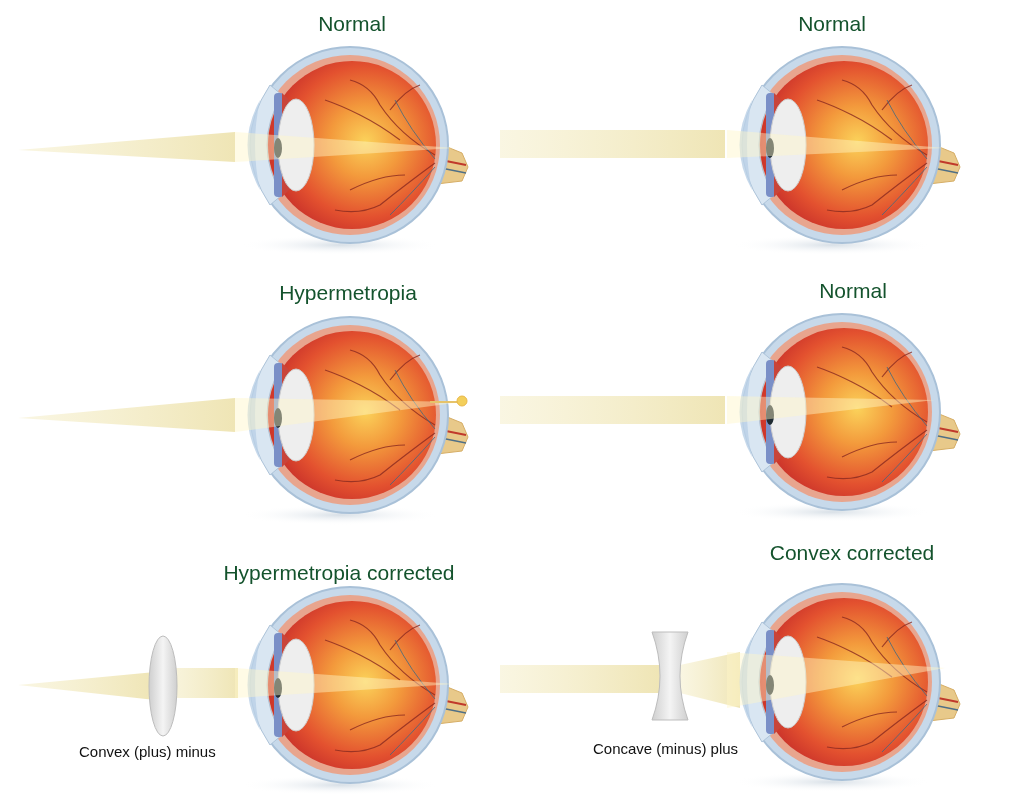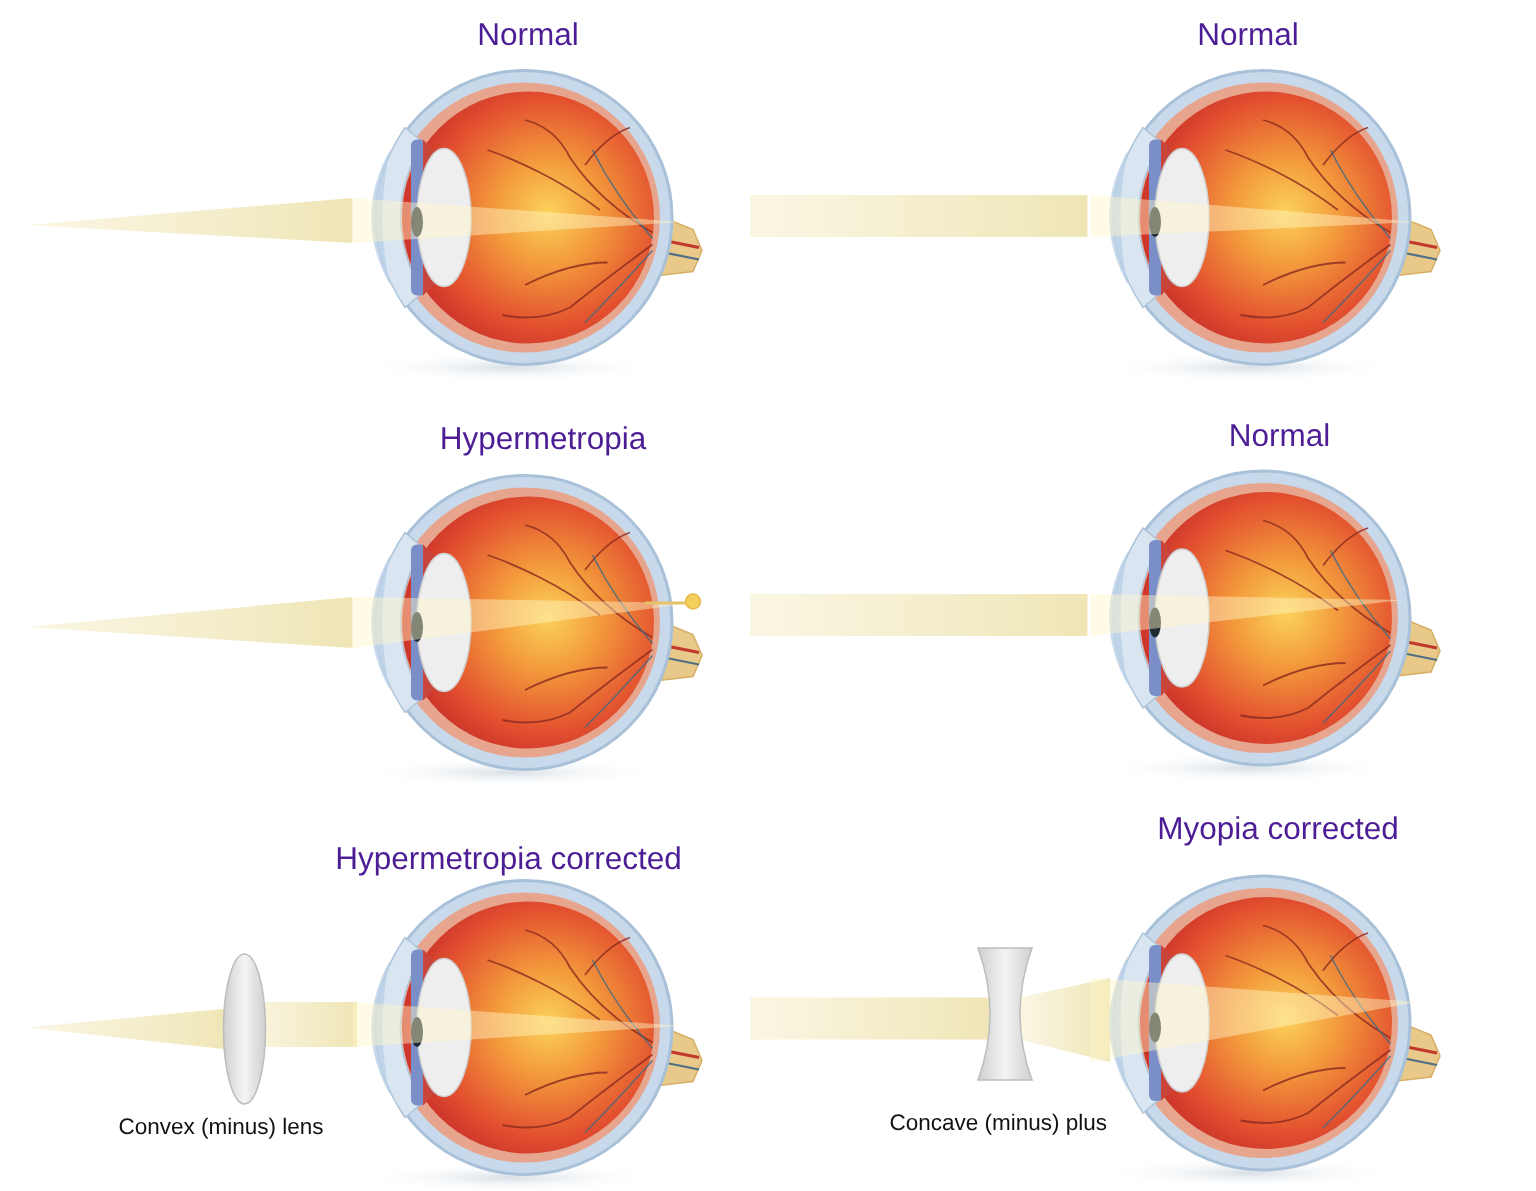--- a/index.html
+++ b/index.html
@@ -1,17 +1,17 @@
 <!DOCTYPE html>
 <html><head>
 <meta charset="utf-8">
 <style>
   html, body { margin:0; padding:0; background:#ffffff; }
   body { width:1024px; height:794px; position:relative; overflow:hidden; font-family:"Liberation Sans", "DejaVu Sans", sans-serif; }
-  .title { position:absolute; font-size:21px; color:#4c1d95; white-space:nowrap; transform:translateX(-50%); }
+  .title { position:absolute; font-size:21px; color:#14532d; white-space:nowrap; transform:translateX(-50%); }
   .caption { position:absolute; font-size:15px; color:#111; white-space:nowrap; }
   svg.scene { position:absolute; left:0; top:0; }
 </style>
 </head>
 <body>
 
 <svg class="scene" width="1024" height="794" viewBox="0 0 1024 794">
   <defs>
     <radialGradient id="eyeFill" cx="0.58" cy="0.48" r="0.6">
       <stop offset="0" stop-color="#fbd25a"></stop>
@@ -108,19 +108,19 @@
     <rect x="500" y="665" width="160" height="28" fill="url(#beamGrad)"></rect>
     <polygon points="680,665 740,652 740,708 680,693" fill="url(#beamGrad)"></polygon>
     <path d="M652 632 L688 632 Q672 676 688 720 L652 720 Q668 676 652 632 Z" fill="url(#lensGrad)" stroke="#bdbdbd" stroke-width="1"></path>
     <use href="#eye" x="722" y="582"></use>
     <polygon points="727,652 727,708 945,668" fill="#fff6c8" opacity="0.45"></polygon>
   </g>
 </svg>
 
 <div class="title" style="left:352px; top:12px;">Normal</div>
 <div class="title" style="left:832px; top:12px;">Normal</div>
-<div class="title" style="left:348px; top:281px;margin-left:14px;">Hypermetropia</div>
+<div class="title" style="left:348px; top:281px;">Hypermetropia</div>
 <div class="title" style="left:853px; top:279px;">Normal</div>
 <div class="title" style="left:339px; top:543px;margin-top:18px;">Hypermetropia corrected</div>
-<div class="title" style="left:852px; top:541px;">Myopia corrected</div>
+<div class="title" style="left:852px; top:541px;">Convex corrected</div>
 
-<div class="caption" style="left:79px; top:743px;">Convex (minus) lens</div>
+<div class="caption" style="left:79px; top:743px;">Convex (plus) minus</div>
 <div class="caption" style="left:593px; top:740px;">Concave (minus) plus</div>
 
 </body></html>

